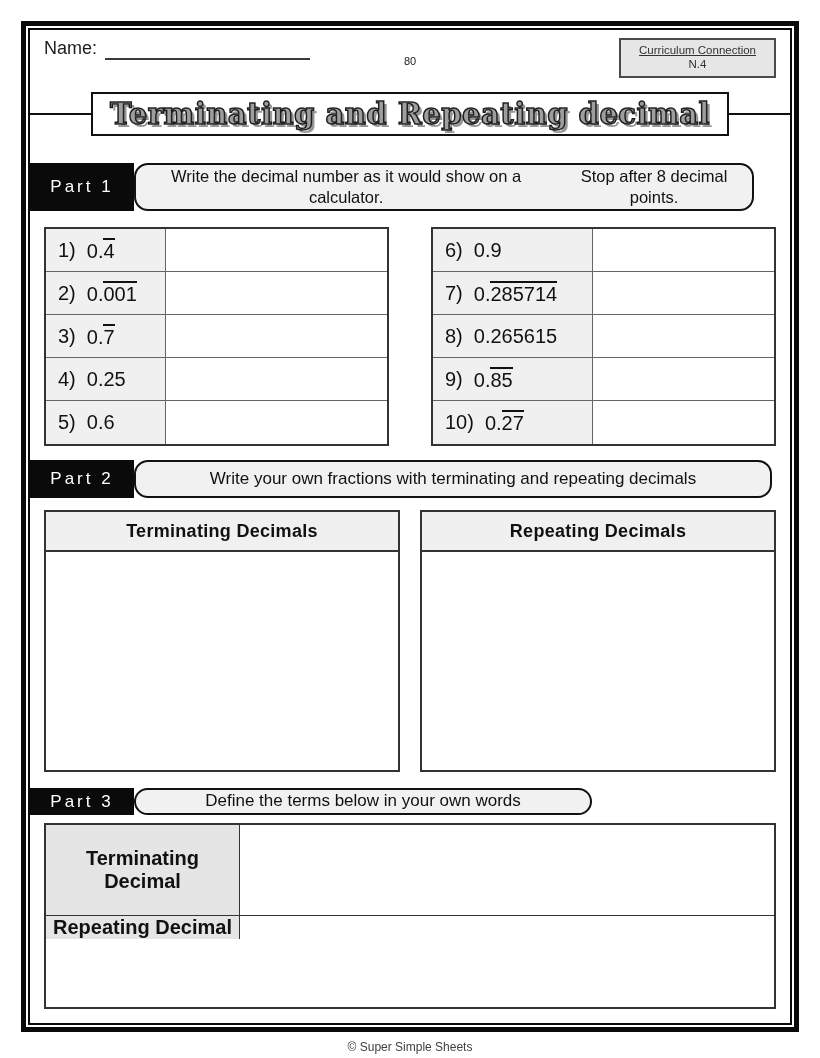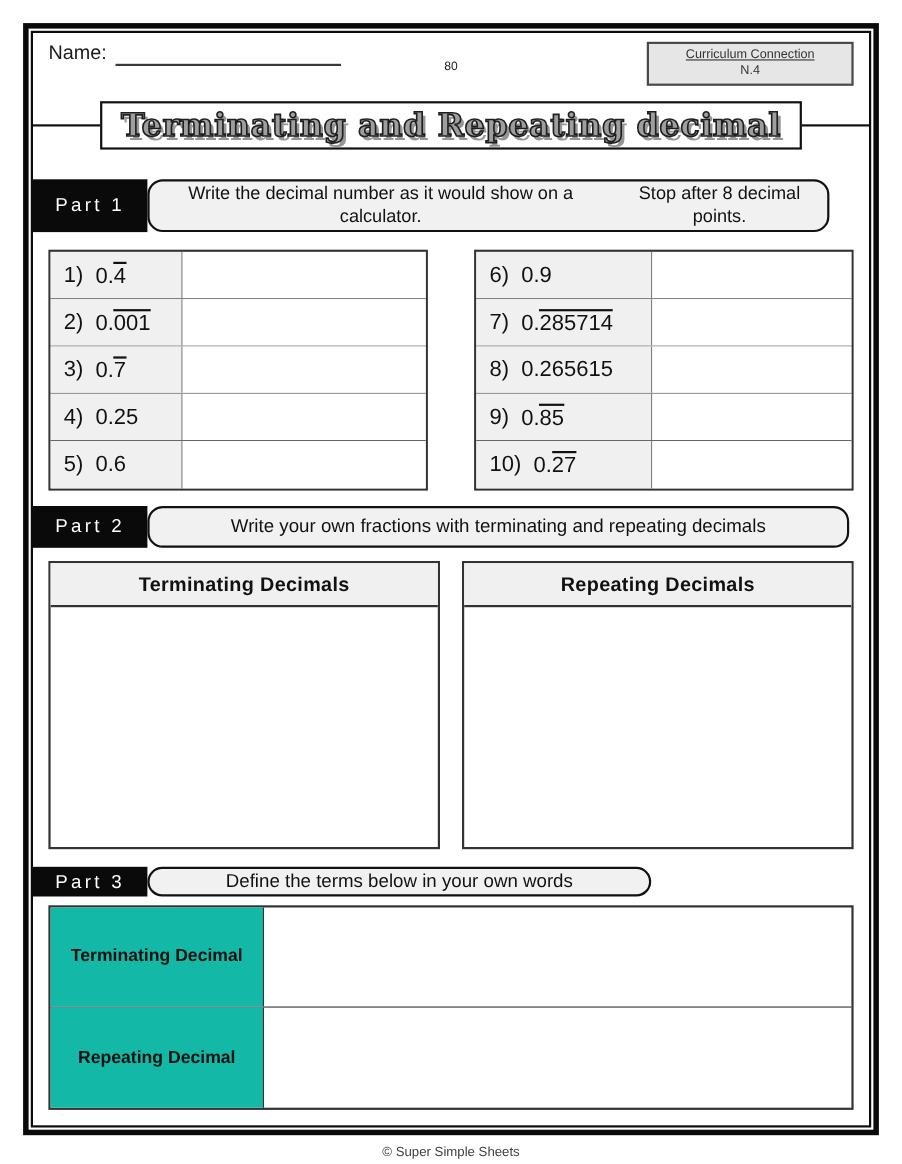--- a/index.html
+++ b/index.html
@@ -11,21 +11,21 @@
     border:5px solid #0a0a0a; padding:2px; background:#fff; }
   .page-inner { width:100%; height:100%; border:2px solid #0a0a0a; position:relative; padding:0 14px; }
 
   
   .header-row { margin-top:8px; display:flex; height:46px; }
   .header-left { flex:1; display:flex; align-items:flex-start; }
   .name-label { font-size:18px; color:#1c1c1c; }
   .name-line { width:205px; border-bottom:2px solid #3a3a3a; height:22px; margin-left:8px; }
   .page-number { align-self:center; font-size:11px; color:#1c1c1c; }
   .header-right { flex:1; display:flex; justify-content:flex-end; }
-  .curriculum-box { width:188px; height:40px; border:2px solid #4a4a4a; background:#e6e6e6;
+  .curriculum-box { width:157px; height:40px; border:2px solid #4a4a4a; background:#e6e6e6;
     text-align:center; font-size:11.5px; color:#333; padding-top:4px; align-self:flex-start; }
   .curriculum-line1 { text-decoration:underline; }
   .curriculum-line2 { margin-top:2px; }
 
   
   .title-banner { position:relative; margin-top:8px; height:57px; }
   .title-line { position:absolute; left:-14px; right:-14px; top:21px; border-top:2px solid #111; }
   .title-box { position:relative; width:638px; height:44px; margin:0 auto; background:#fff;
     border:2px solid #111; display:flex; align-items:center; justify-content:center; }
   .title-text { font-family:"DejaVu Serif", serif; font-weight:bold; font-size:29px;
@@ -65,23 +65,23 @@
   
   .cat-boxes { margin-top:12px; display:flex; justify-content:space-between; }
   .cat-box { width:356px; height:262px; border:2px solid #333; background:#fff; }
   .cat-head { height:40px; background:#f0f0f0; border-bottom:2px solid #333;
     display:flex; align-items:center; justify-content:center; font-weight:bold; font-size:18px; letter-spacing:0.3px; }
   .cat-body { height:218px; }
 
   
   .def-table { margin-top:8px; border:2px solid #333; background:#fff; }
   .def-row { display:flex; height:91px; border-bottom:1.5px solid #333; }
-  .def-row:last-child { border-bottom:none; }
-  .def-term { width:194px; background:#14b8a6; border-right:1.5px solid #333;
-    display:flex; align-items:center; justify-content:center; font-weight:bold; font-size:16px; text-align:center; }
+  .def-row:last-child { border-bottom:none;flex-direction:column; }
+  .def-term { width:194px; background:#e5e5e5; border-right:1.5px solid #333;
+    display:flex; align-items:center; justify-content:center; font-weight:bold; font-size:20px; text-align:center; }
   .def-answer { flex:1; }
 
   .footer { position:absolute; left:0; right:0; bottom:4px; text-align:center;
     font-size:12px; color:#404040; }
 </style>
 </head>
 <body>
 
 <div class="sheet">
   <div class="page">

